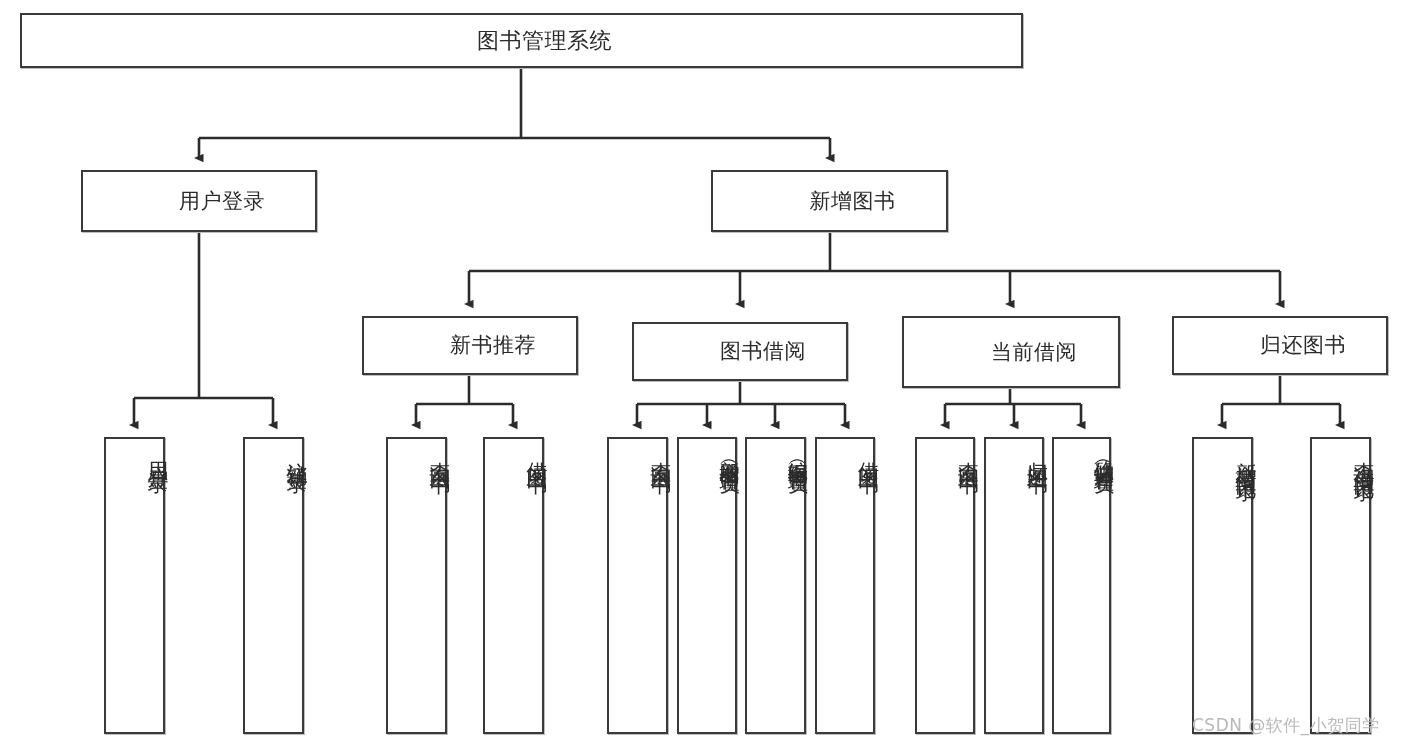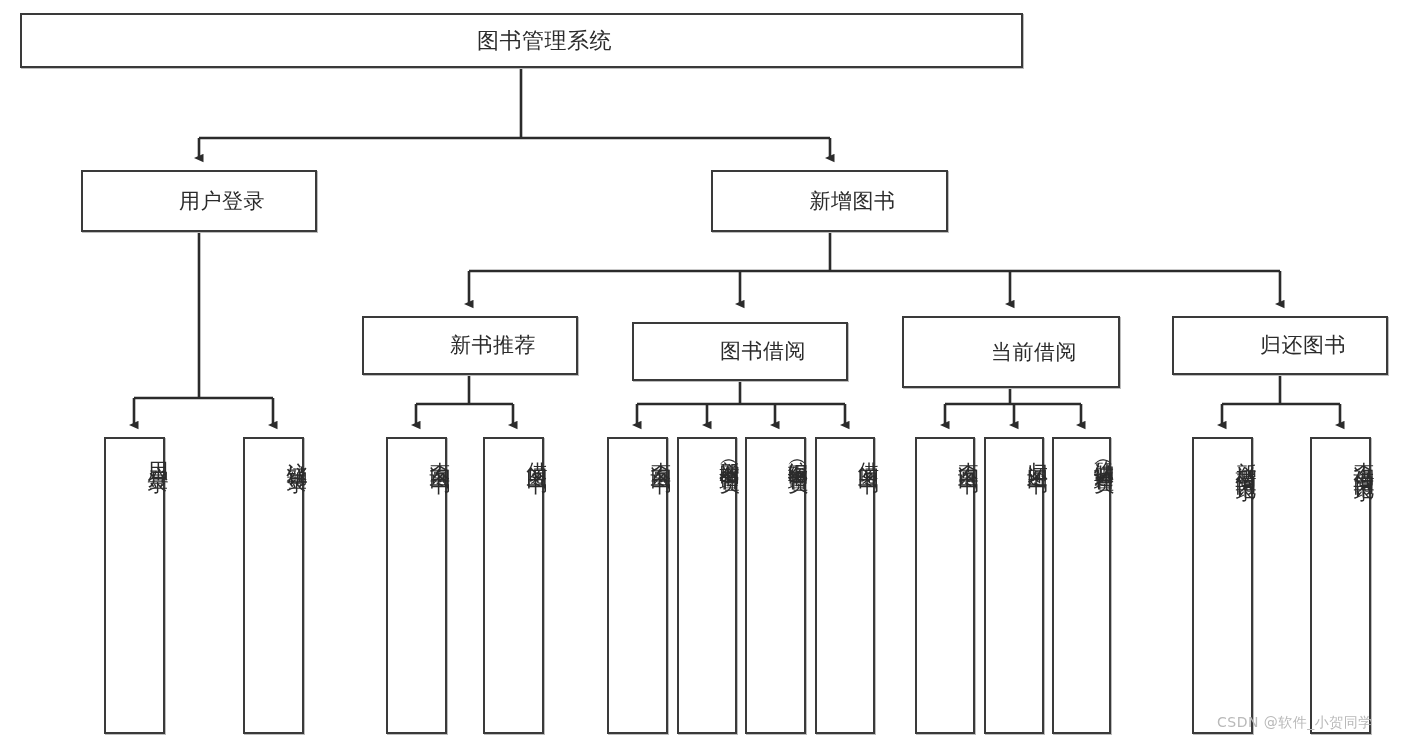--- a/index.html
+++ b/index.html
@@ -66,25 +66,24 @@
     line-height: 1;
     letter-spacing: 4px;
     white-space: nowrap;
   }
   .node.vert.tall .node-label {
     font-size: 20px;
     letter-spacing: 2px;
   }
   .watermark {
     position: absolute;
-    font-size: 14px;
+    font-size: 17px;
     color: #b9b9b9;
     white-space: nowrap;
     letter-spacing: 0.5px;
-    padding-left: 25px;
   }
 </style>
 </head>
 <body>
 
 <div id="canvas">
 
   <svg class="edges" viewBox="0 0 1405 747">
     <defs>
       <marker id="arrow" markerWidth="10" markerHeight="10" refX="4.2" refY="5" orient="auto" markerUnits="userSpaceOnUse">

